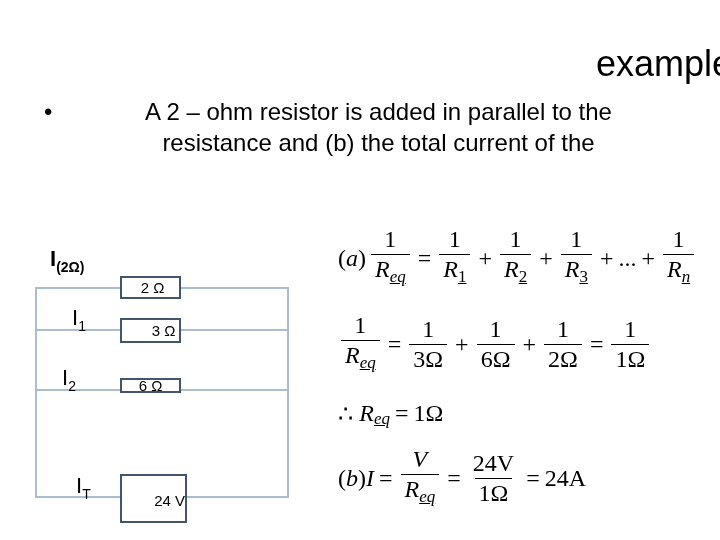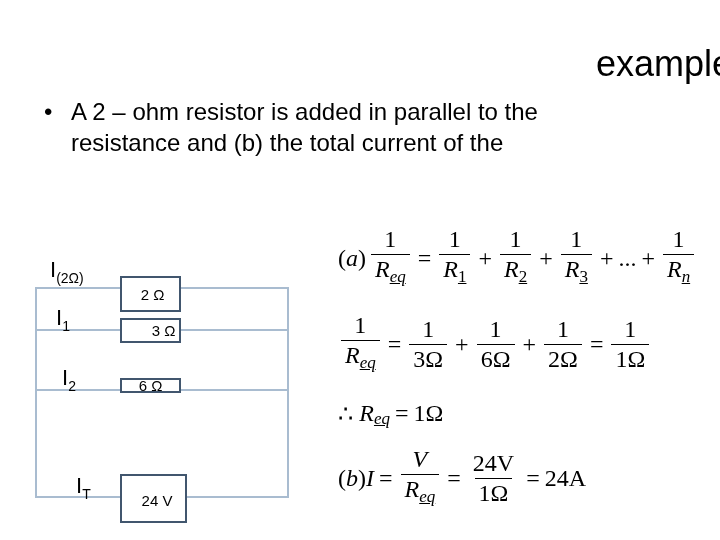--- a/index.html
+++ b/index.html
@@ -1,21 +1,21 @@
 <!DOCTYPE html>
 <html><head>
   <meta charset="utf-8">
   <style>
     html, body { margin: 0; padding: 0; }
     body { width: 720px; height: 540px; background: #ffffff; position: relative; overflow: hidden; font-family: "Liberation Sans", sans-serif; color: #000; }
     .title { position: absolute; left: 0; width: 720px; top: 42px; text-align: right; font-size: 36px; line-height: 44px; margin-left: 12px; }
     .bullet { position: absolute; left: 46px; top: 97px; width: 640px; font-size: 24px; line-height: 30px; }
     .bullet .dot { position: absolute; left: -2px; top: 0; }
     .bullet .txt { position: absolute; left: 25px; top: 0; width: 615px; }
-    .bullet .line { display: block; white-space: nowrap; height: 30.5px; }
+    .bullet .line { display: block; white-space: nowrap; height: 30.5px; text-align: center; }
     .wire { position: absolute; background: #a9bcd0; }
     .rbox { position: absolute; background: #fff; border: 2px solid #41566e; box-sizing: border-box; font-size: 15px; display: flex; align-items: center; justify-content: center; }
     .lbl { position: absolute; font-size: 22px; line-height: 22px; }
     .lbl sub { font-size: 14px; vertical-align: -6px; }
     .eq { position: absolute; font-family: "Liberation Serif", serif; font-size: 24px; display: flex; align-items: center; white-space: nowrap; }
     .frac { display: inline-flex; flex-direction: column; align-items: center; margin: 0 3px; }
     .frac .num { padding: 0 4px 2px 4px; line-height: 26px; }
     .frac .den { border-top: 1.3px solid #000; padding: 1px 4px 0 4px; line-height: 26px; }
     .op { margin: 0 5px; }
     i sub, .den sub { font-size: 17px; vertical-align: -5px; text-decoration: underline; }
@@ -35,37 +35,37 @@
   </div>
 
   <div>
     <div class="wire" style="left:35px; top:287px; width:2px; height:211px;"></div>
     <div class="wire" style="left:287px; top:287px; width:2px; height:211px;"></div>
     <div class="wire" style="left:35px; top:287px; width:254px; height:2px;"></div>
     <div class="wire" style="left:35px; top:329px; width:254px; height:2px;"></div>
     <div class="wire" style="left:35px; top:389px; width:254px; height:2px;"></div>
     <div class="wire" style="left:35px; top:496px; width:254px; height:2px;"></div>
 
-    <div class="rbox" style="left:120px; top:276px; width:61px; height:36px; padding-left:4px;">
+    <div class="rbox" style="left:120px; top:276px; width:61px; height:23px; padding-left:4px;">
       <span>2 Ω</span>
     </div>
     <div class="rbox" style="left:120px; top:318px; width:61px; height:25px; padding-left:26px;">
       <span>3 Ω</span>
     </div>
     <div class="rbox" style="left:120px; top:378px; width:61px; height:15px;">
       <span>6 Ω</span>
     </div>
-    <div class="rbox" style="left:120px; top:474px; width:67px; height:49px; justify-content:center; padding-left:7px; padding-top:4px;">
+    <div class="rbox" style="left:120px; top:474px; width:67px; height:49px; justify-content:flex-end; padding-left:7px; padding-top:4px;">
       <span>24 V</span>
     </div>
 
-    <div class="lbl" style="left:50px; top:259px;">
+    <div class="lbl" style="left:50px; top:248px;font-weight:bold;">
       <span>I</span><sub>(2Ω)</sub>
     </div>
-    <div class="lbl" style="left:56px; top:307px;">
+    <div class="lbl" style="left:72px; top:307px;">
       <span>I</span><sub>1</sub>
     </div>
     <div class="lbl" style="left:62px; top:367px;">
       <span>I</span><sub>2</sub>
     </div>
     <div class="lbl" style="left:76px; top:475px;">
       <span>I</span><sub>T</sub>
     </div>
   </div>
 

